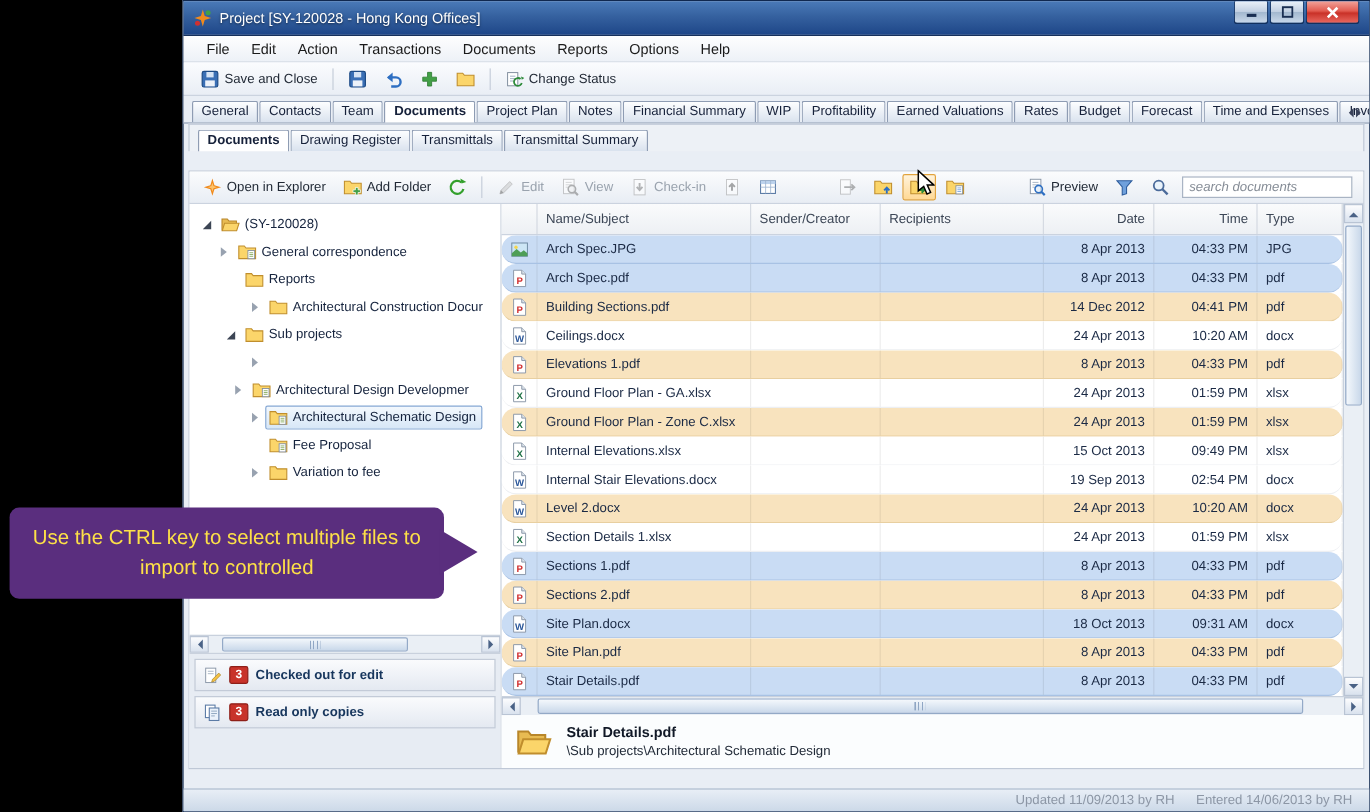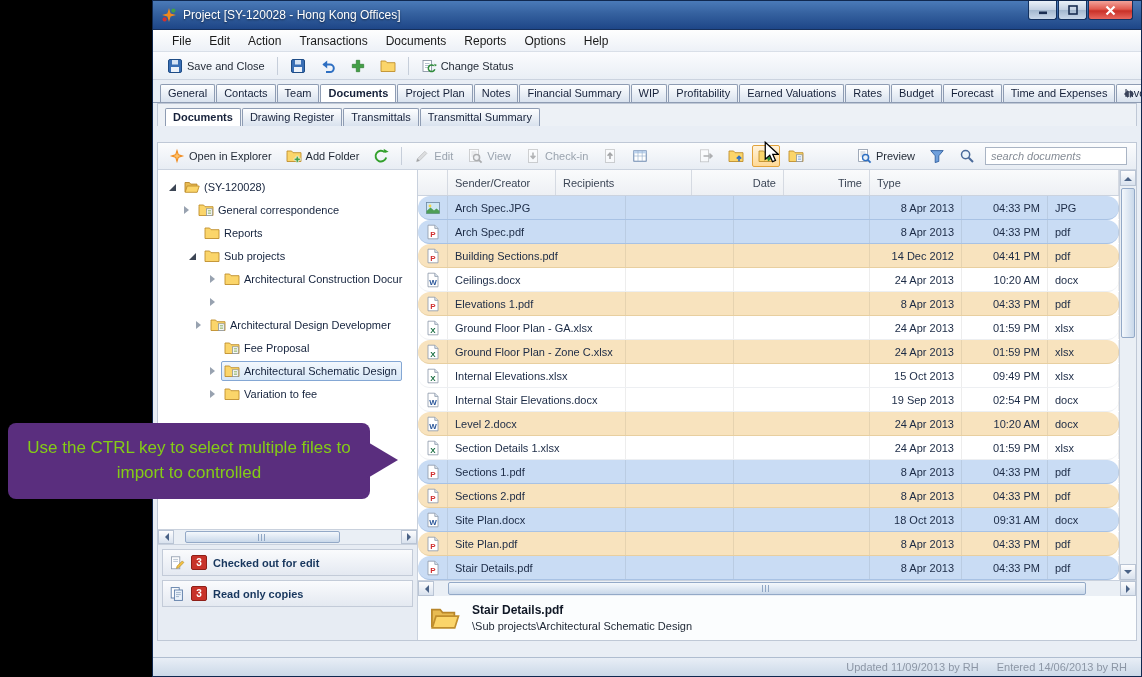--- a/index.html
+++ b/index.html
@@ -102,21 +102,21 @@
 .scroll-v .sarrow{width:auto;height:16px;}
 .sthumb.v{left:1px;right:1px;top:2px;bottom:auto;height:150px;background:linear-gradient(90deg,#F4F8FC,#C9D8EA);}
 
 
 .preview{flex:1;background:#FBFDFE;display:flex;align-items:flex-start;gap:10px;padding:7px 10px;min-height:0;}
 .pname{font-size:12px;font-weight:bold;color:#101826;margin-bottom:3px;}
 .ppath{font-size:11px;color:#222B38;}
 .statusbar{height:19px;flex:none;background:linear-gradient(#E8EEF6,#CCD9E8);border-top:1px solid #AFBDD0;display:flex;align-items:center;justify-content:flex-end;gap:18px;padding:0 14px;font-size:11px;color:#8C96A5;}
 
 
-.callout{position:absolute;left:8px;top:423px;width:362px;height:76px;background:var(--accent-purple,#5A2E7E);border-radius:8px;color:#84cc16;display:flex;align-items:center;justify-content:center;text-align:center;font-size:17px;line-height:1.45;padding:0 16px;z-index:50;}
+.callout{position:absolute;left:8px;top:423px;width:362px;height:76px;background:var(--accent-purple,#5A2E7E);border-radius:8px;color:#fde047;display:flex;align-items:center;justify-content:center;text-align:center;font-size:17px;line-height:1.45;padding:0 16px;z-index:50;}
 .callout-arrow{position:absolute;left:366px;top:441px;width:0;height:0;border-top:19px solid transparent;border-bottom:19px solid transparent;border-left:32px solid var(--accent-purple,#5A2E7E);z-index:50;}
 .cursor{position:absolute;left:764px;top:141px;width:15px;z-index:99;}
 .cursor svg{display:block;width:15px;}
 </style>
 </head>
 <body>
 
 <div class="window">
   <div class="titlebar">
     <span class="ic">
@@ -410,84 +410,84 @@
               <span class="exp none"></span>
               <span class="node">
                 <span class="ic">
                   <svg viewBox="0 0 16 16">
                     <path d="M1 4.5 L1 3 h4.6 l1.4 1.7 H15 v8.8 H1z" fill="#FBD56A" stroke="#C08E2D" stroke-width="0.9"></path>
                   </svg>
                 </span>
                 <span class="tilabel">Reports</span>
               </span>
             </div>
+            <div class="tree-item" style="padding-left:50px">
+              <span class="exp collapsed"></span>
+              <span class="node">
+                <span class="ic">
+                  <svg viewBox="0 0 16 16">
+                    <path d="M1 4.5 L1 3 h4.6 l1.4 1.7 H15 v8.8 H1z" fill="#FBD56A" stroke="#C08E2D" stroke-width="0.9"></path>
+                  </svg>
+                </span>
+                <span class="tilabel">Architectural Construction Docur</span>
+              </span>
+            </div>
             <div class="tree-item" style="padding-left:30px">
               <span class="exp expanded"></span>
               <span class="node">
                 <span class="ic">
                   <svg viewBox="0 0 16 16">
                     <path d="M1 4.5 L1 3 h4.6 l1.4 1.7 H15 v8.8 H1z" fill="#FBD56A" stroke="#C08E2D" stroke-width="0.9"></path>
                   </svg>
                 </span>
                 <span class="tilabel">Sub projects</span>
-              </span>
-            </div>
-            <div class="tree-item" style="padding-left:50px">
-              <span class="exp collapsed"></span>
-              <span class="node">
-                <span class="ic">
-                  <svg viewBox="0 0 16 16">
-                    <path d="M1 4.5 L1 3 h4.6 l1.4 1.7 H15 v8.8 H1z" fill="#FBD56A" stroke="#C08E2D" stroke-width="0.9"></path>
-                  </svg>
-                </span>
-                <span class="tilabel">Architectural Construction Docur</span>
               </span>
             </div>
             <div class="tree-item" style="padding-left:50px">
               <span class="exp collapsed"></span>
             </div>
             <div class="tree-item" style="padding-left:36px">
               <span class="exp collapsed"></span>
               <span class="node">
                 <span class="ic">
                   <svg viewBox="0 0 16 16">
                     <path d="M1 4.5 L1 3 h4.6 l1.4 1.7 H15 v8.8 H1z" fill="#FBD56A" stroke="#C08E2D" stroke-width="0.9"></path>
                     <rect x="8.6" y="6.8" width="5.6" height="6.8" fill="#FFF" stroke="#7E8B9C" stroke-width="0.7"></rect>
                     <path d="M9.8 8.6 h3.2 M9.8 10.1 h3.2 M9.8 11.6 h3.2" stroke="#7FA653" stroke-width="0.7"></path>
                   </svg>
                 </span>
                 <span class="tilabel">Architectural Design Developmer</span>
               </span>
             </div>
+            <div class="tree-item selected" style="padding-left:50px">
+              <span class="exp collapsed"></span>
+              <span class="node">
+                <span class="ic">
+                  <svg viewBox="0 0 16 16">
+                    <path d="M1 4.5 L1 3 h4.6 l1.4 1.7 H15 v8.8 H1z" fill="#FBD56A" stroke="#C08E2D" stroke-width="0.9"></path>
+                    <rect x="8.6" y="6.8" width="5.6" height="6.8" fill="#FFF" stroke="#7E8B9C" stroke-width="0.7"></rect>
+                    <path d="M9.8 8.6 h3.2 M9.8 10.1 h3.2 M9.8 11.6 h3.2" stroke="#7FA653" stroke-width="0.7"></path>
+                  </svg>
+                </span>
+                <span class="tilabel">Architectural Schematic Design</span>
+              </span>
+            </div>
             <div class="tree-item" style="padding-left:50px">
               <span class="exp none"></span>
               <span class="node">
                 <span class="ic">
                   <svg viewBox="0 0 16 16">
                     <path d="M1 4.5 L1 3 h4.6 l1.4 1.7 H15 v8.8 H1z" fill="#FBD56A" stroke="#C08E2D" stroke-width="0.9"></path>
                     <rect x="8.6" y="6.8" width="5.6" height="6.8" fill="#FFF" stroke="#7E8B9C" stroke-width="0.7"></rect>
                     <path d="M9.8 8.6 h3.2 M9.8 10.1 h3.2 M9.8 11.6 h3.2" stroke="#7FA653" stroke-width="0.7"></path>
                   </svg>
                 </span>
                 <span class="tilabel">Fee Proposal</span>
               </span>
             </div>
-            <div class="tree-item selected" style="padding-left:50px">
-              <span class="exp collapsed"></span>
-              <span class="node">
-                <span class="ic">
-                  <svg viewBox="0 0 16 16">
-                    <path d="M1 4.5 L1 3 h4.6 l1.4 1.7 H15 v8.8 H1z" fill="#FBD56A" stroke="#C08E2D" stroke-width="0.9"></path>
-                    <rect x="8.6" y="6.8" width="5.6" height="6.8" fill="#FFF" stroke="#7E8B9C" stroke-width="0.7"></rect>
-                    <path d="M9.8 8.6 h3.2 M9.8 10.1 h3.2 M9.8 11.6 h3.2" stroke="#7FA653" stroke-width="0.7"></path>
-                  </svg>
-                </span>
-                <span class="tilabel">Architectural Schematic Design</span>
-              </span>
-            </div>
             <div class="tree-item" style="padding-left:50px">
               <span class="exp collapsed"></span>
               <span class="node">
                 <span class="ic">
                   <svg viewBox="0 0 16 16">
                     <path d="M1 4.5 L1 3 h4.6 l1.4 1.7 H15 v8.8 H1z" fill="#FBD56A" stroke="#C08E2D" stroke-width="0.9"></path>
                   </svg>
                 </span>
                 <span class="tilabel">Variation to fee</span>
               </span>
@@ -525,20 +525,21 @@
               <span class="badge">3</span>
               <span class="plabel">Read only copies</span>
             </div>
           </div>
       </div>
 
       <div class="rightcol">
         <div class="listwrap">
           <div class="lheader" id="lheader">
               <div class="hcell c-icon"></div>
+              <div class="hcell c-name">Name/Subject</div>
               <div class="hcell c-sender">Sender/Creator</div>
               <div class="hcell c-recip">Recipients</div>
               <div class="hcell c-date">Date</div>
               <div class="hcell c-time">Time</div>
               <div class="hcell c-type">Type</div>
             </div>
           <div class="lrows" id="lrows">
               <div class="trow selected">
                 <div class="cell c-icon">
                   <span class="ic">

